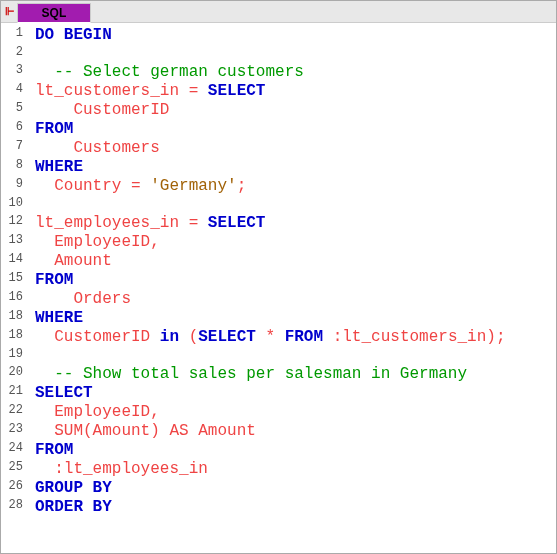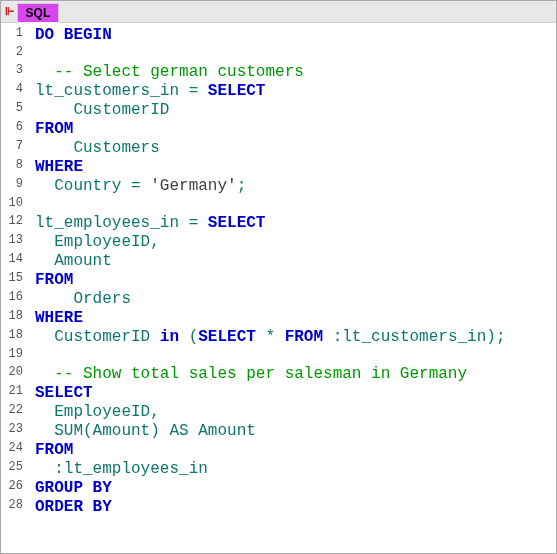--- a/index.html
+++ b/index.html
@@ -41,22 +41,22 @@
       font-weight: bold;
       margin-right: 2px;
       font-family: Arial, sans-serif;
     }
 
     .tab-label {
       font-family: Arial, sans-serif;
       font-size: 12px;
       color: #000;
       font-weight: bold;
-      background: #d946ef;
-      padding: 2px 8px;
+      background: #a21caf;
+      padding: 2px 24px;
       border: 1px solid #ccc;
       border-bottom: 1px solid #fff;
       margin-top: 2px;
     }
 
     .code-area {
       flex: 1;
       overflow: auto;
       background: #ffffff;
       padding: 2px 0;
@@ -87,23 +87,23 @@
       padding-left: 4px;
       white-space: pre;
       vertical-align: top;
       padding-top: 1px;
       font-size: 16px;
       line-height: 18px;
     }
 
     
     .kw-blue { color: #0000cc; font-weight: bold; }
-    .kw-red  { color: #404040; }
+    .kw-red  { color: #a16207; }
     .kw-comment { color: #009900; margin-top: 6px; }
-    .plain { color: #0f766e; }
+    .plain { color: #ef4444; }
   </style>
 </head>
 <body>
 
 <div class="window">
   <div class="tab-bar">
     <span class="tab-icon">⊩</span>
     <span class="tab-label">SQL</span>
   </div>
   <div class="code-area">

